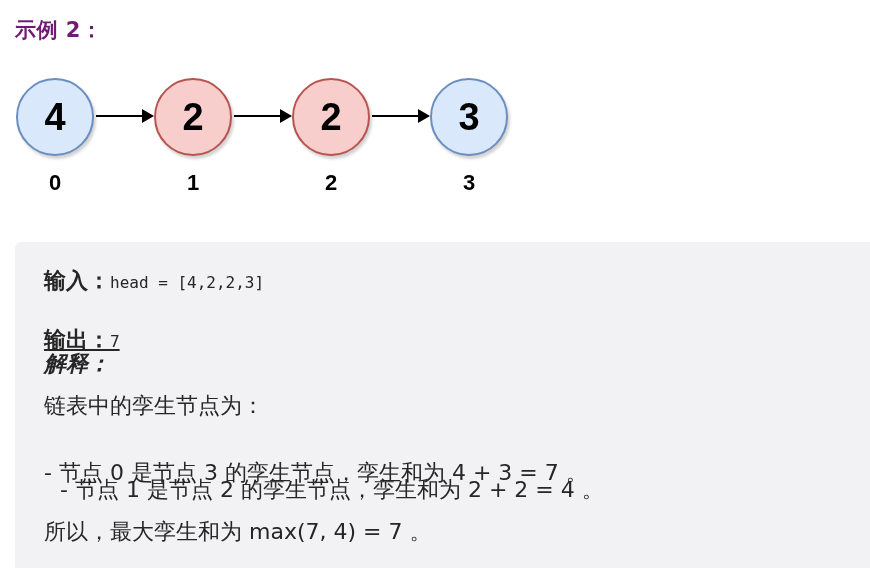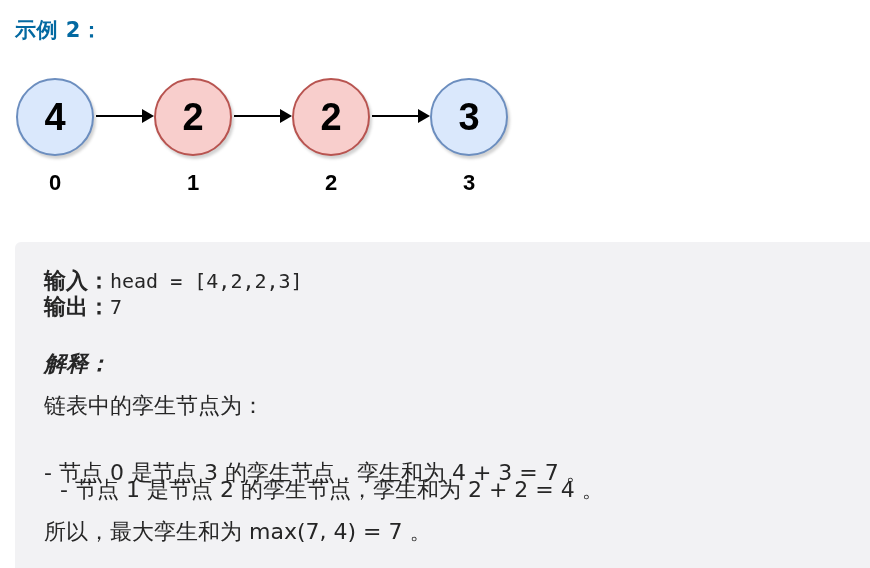--- a/index.html
+++ b/index.html
@@ -1,34 +1,34 @@
 <!DOCTYPE html>
 <html><head>
 <meta charset="utf-8">
 <style>
   html, body { margin: 0; padding: 0; background: #ffffff; }
   body { width: 870px; height: 568px; position: relative; overflow: hidden;
          font-family: "DejaVu Sans", "Liberation Sans", sans-serif; color: #262626; }
-  .title { position: absolute; left: 15px; top: 16px; font-size: 21px; font-weight: bold; color: #0369a1; letter-spacing: 0.5px; }
+  .title { position: absolute; left: 15px; top: 16px; font-size: 21px; font-weight: bold; color: #701a75; letter-spacing: 0.5px; }
   .diagram { position: absolute; left: 0; top: 70px; width: 560px; height: 130px; }
   .node { position: absolute; width: 78px; height: 78px; border-radius: 50%; box-sizing: border-box;
           border: 2px solid; display: flex; align-items: center; justify-content: center;
           font-family: "Liberation Sans", sans-serif; font-weight: bold; font-size: 38px; color: #000;
           box-shadow: 2px 3px 3px rgba(0,0,0,0.18); }
   .node.blue { background: #dae8fc; border-color: #6c8ebf; }
   .node.red { background: #f8cecc; border-color: #b85450; }
   .idx { position: absolute; width: 78px; text-align: center; font-family: "Liberation Sans", sans-serif;
          font-weight: bold; font-size: 22px; color: #000; top: 100px; }
   .arrow { position: absolute; top: 45px; height: 2px; background: #000; }
   .arrow::after { content: ""; position: absolute; right: -2px; top: -6px; border-left: 12px solid #000;
                   border-top: 7px solid transparent; border-bottom: 7px solid transparent; }
   .box { position: absolute; left: 15px; top: 242px; width: 870px; height: 340px; background: #f2f2f4; border-radius: 6px; }
   .line { position: absolute; left: 44px; font-size: 22px; color: #262626; white-space: pre; }
   .lbl { font-weight: bold; }
-  .mono { font-family: "DejaVu Sans Mono", "Liberation Mono", monospace; font-size: 20px; }
+  .mono { font-family: "DejaVu Sans Mono", "Liberation Mono", monospace; font-size: 16px; }
 </style>
 </head>
 <body>
 
 <div class="title">示例 2：</div>
 
 <div class="diagram">
   <div class="node blue" style="left:16px;top:8px;">4</div>
   <div class="arrow" style="left:96px;width:56px;"></div>
   <div class="node red" style="left:154px;top:8px;">2</div>
@@ -39,18 +39,18 @@
 
   <div class="idx" style="left:16px;">0</div>
   <div class="idx" style="left:154px;">1</div>
   <div class="idx" style="left:292px;">2</div>
   <div class="idx" style="left:430px;">3</div>
 </div>
 
 <div class="box"></div>
 
 <div class="line" style="top:266px;"><span class="lbl">输入：</span><span class="mono">head = [4,2,2,3]</span></div>
-<div class="line" style="top:292px;"><span class="lbl">输出：</span><span class="mono">7</span></div>
+<div class="line" style="top:325px;text-decoration:underline;"><span class="lbl">输出：</span><span class="mono">7</span></div>
 <div class="line lbl" style="top:349px;font-style:italic;">解释：</div>
 <div class="line" style="top:391px;font-family:Liberation Mono, monospace;">链表中的孪生节点为：</div>
 <div class="line" style="top:458px;">- 节点 0 是节点 3 的孪生节点，孪生和为 4 + 3 = 7 。</div>
 <div class="line" style="top:475px;margin-left:16px;">- 节点 1 是节点 2 的孪生节点，孪生和为 2 + 2 = 4 。</div>
 <div class="line" style="top:517px;">所以，最大孪生和为 max(7, 4) = 7 。</div>
 
 </body></html>

